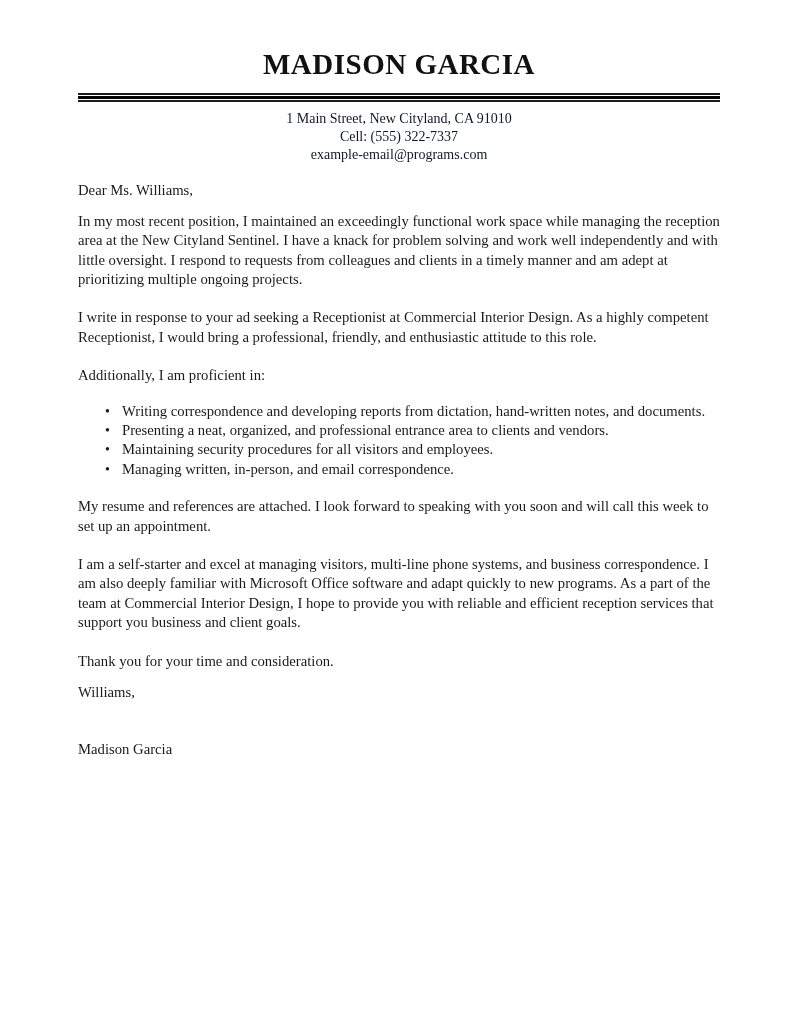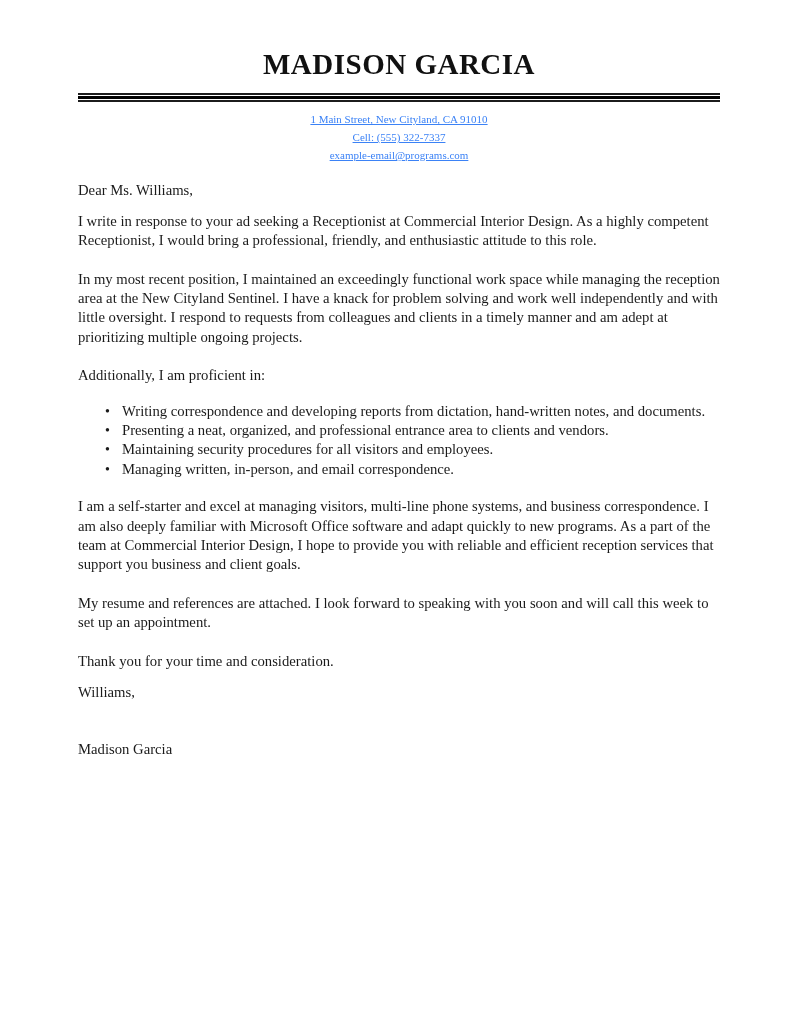--- a/index.html
+++ b/index.html
@@ -87,24 +87,23 @@
     width: 100%;
     height: 2px;
     background: #1c1c1c;
   }
 
   .contact {
     text-align: center;
     margin-top: 8px;
   }
   .contact-line {
-    font-size: 11px;
+    font-size: 14px;
     line-height: 18px;
-    color: #3b82f6;
-    text-decoration: underline;
+    color: #0f172a;
   }
 
   
   .letter-body {
     margin-top: 17px;
     font-size: 14.7px;
     line-height: 19.4px;
   }
 
   .salutation {
@@ -170,24 +169,24 @@
         <div class="contact-line">1 Main Street, New Cityland, CA 91010</div>
         <div class="contact-line">Cell: (555) 322-7337</div>
         <div class="contact-line">example-email@programs.com</div>
       </div>
     </div>
 
     <div class="letter-body">
 
       <p class="salutation">Dear Ms. Williams,</p>
 
+      <p class="para">In my most recent position, I maintained an exceedingly functional work space while managing the reception area at the New Cityland Sentinel. I have a knack for problem solving and work well independently and with little oversight. I respond to requests from colleagues and clients in a timely manner and am adept at prioritizing multiple ongoing projects.</p>
+
       <p class="para">I write in response to your ad seeking a Receptionist at Commercial Interior Design. As a highly competent Receptionist, I would bring a professional, friendly, and enthusiastic attitude to this role.</p>
 
-      <p class="para">In my most recent position, I maintained an exceedingly functional work space while managing the reception area at the New Cityland Sentinel. I have a knack for problem solving and work well independently and with little oversight. I respond to requests from colleagues and clients in a timely manner and am adept at prioritizing multiple ongoing projects.</p>
-
       <p class="lead-in">Additionally, I am proficient in:</p>
 
       <ul class="skills">
         <li>
           <span class="bullet">•</span>
           <span>Writing correspondence and developing reports from dictation, hand-written notes, and documents.</span>
         </li>
         <li>
           <span class="bullet">•</span>
           <span>Presenting a neat, organized, and professional entrance area to clients and vendors.</span>
@@ -195,23 +194,23 @@
         <li>
           <span class="bullet">•</span>
           <span>Maintaining security procedures for all visitors and employees.</span>
         </li>
         <li>
           <span class="bullet">•</span>
           <span>Managing written, in-person, and email correspondence.</span>
         </li>
       </ul>
 
+      <p class="para">My resume and references are attached. I look forward to speaking with you soon and will call this week to set up an appointment.</p>
+
       <p class="para">I am a self-starter and excel at managing visitors, multi-line phone systems, and business correspondence. I am also deeply familiar with Microsoft Office software and adapt quickly to new programs. As a part of the team at Commercial Interior Design, I hope to provide you with reliable and efficient reception services that support you business and client goals.</p>
-
-      <p class="para">My resume and references are attached. I look forward to speaking with you soon and will call this week to set up an appointment.</p>
 
       <p class="closing-thanks">Thank you for your time and consideration.</p>
 
       <p class="closing-sincerely">Williams,</p>
 
       <p class="signature-name">Madison Garcia</p>
 
     </div>
   </div>
 </div>

